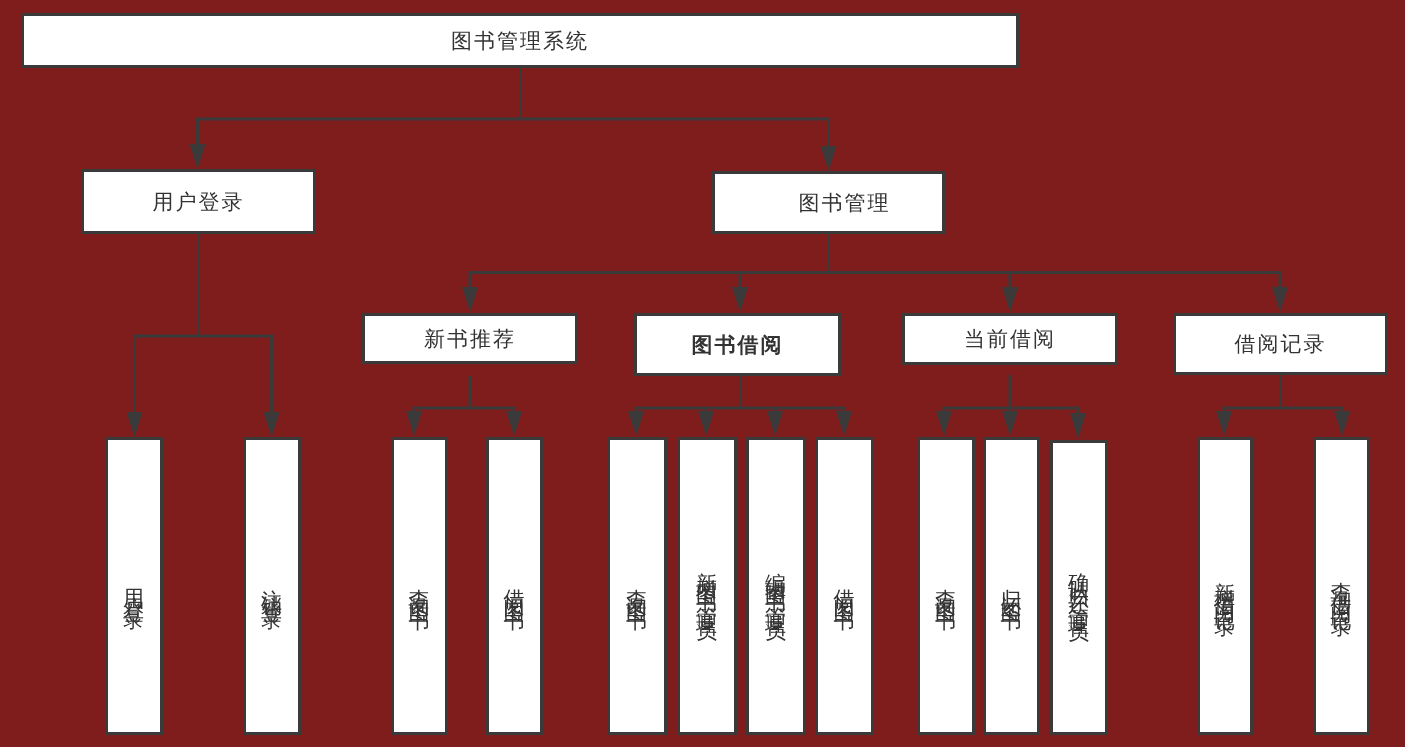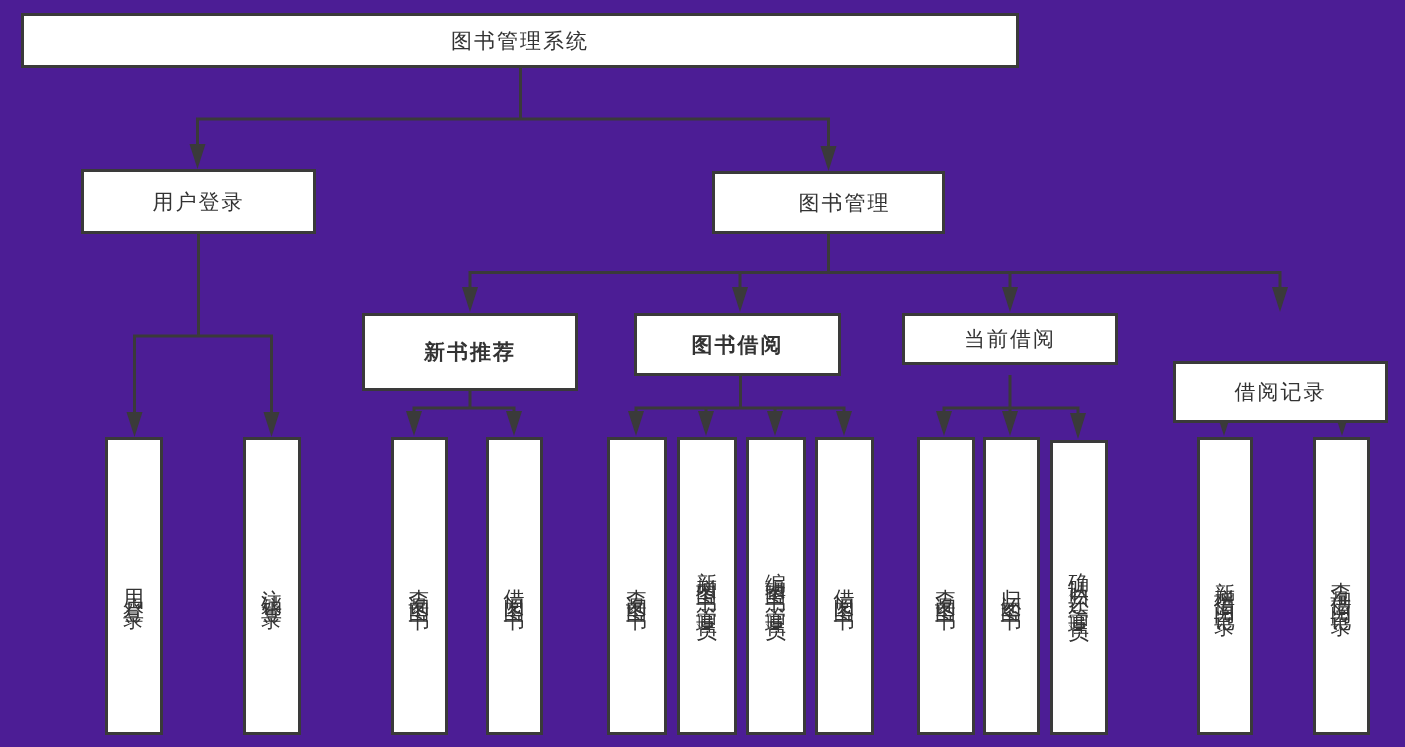--- a/index.html
+++ b/index.html
@@ -4,21 +4,21 @@
 <style>
   :root{
     --line:#3a3a3a;
     --text:#333333;
   }
   html,body{margin:0;padding:0;background:#ffffff;}
   #stage{
     position:relative;
     width:1405px;
     height:747px;
-    background:#4c1d95;
+    background:#7f1d1d;
     overflow:hidden;
     font-family:"Liberation Sans","DejaVu Sans",sans-serif;
   }
   #connectors{
     position:absolute;
     left:0;top:0;
     width:1405px;height:747px;
     z-index:0;
   }
   .node{
@@ -107,30 +107,30 @@
     <span>图书管理系统</span>
   </div>
 
   <div class="node h-node" style="left:81px;top:169px;width:235px;height:65px;">
     <span>用户登录</span>
   </div>
   <div class="node h-node" style="left:712px;top:171px;width:233px;height:63px;padding-left:32px;">
     <span>图书管理</span>
   </div>
 
-  <div class="node h-node" style="left:362px;top:313px;width:216px;height:78px;font-weight:bold;">
+  <div class="node h-node" style="left:362px;top:313px;width:216px;height:51px;">
     <span>新书推荐</span>
   </div>
   <div class="node h-node" style="left:634px;top:313px;width:207px;height:63px;font-weight:bold;">
     <span>图书借阅</span>
   </div>
   <div class="node h-node" style="left:902px;top:313px;width:216px;height:52px;">
     <span>当前借阅</span>
   </div>
-  <div class="node h-node" style="left:1173px;top:313px;width:215px;height:62px;margin-top:48px;">
+  <div class="node h-node" style="left:1173px;top:313px;width:215px;height:62px;">
     <span>借阅记录</span>
   </div>
 
   <div class="node v-node" style="left:105px;top:437px;width:58px;height:298px;">
     <span class="v-text">用户登录</span>
   </div>
   <div class="node v-node" style="left:243px;top:437px;width:58px;height:298px;">
     <span class="v-text">注销登录</span>
   </div>
 

